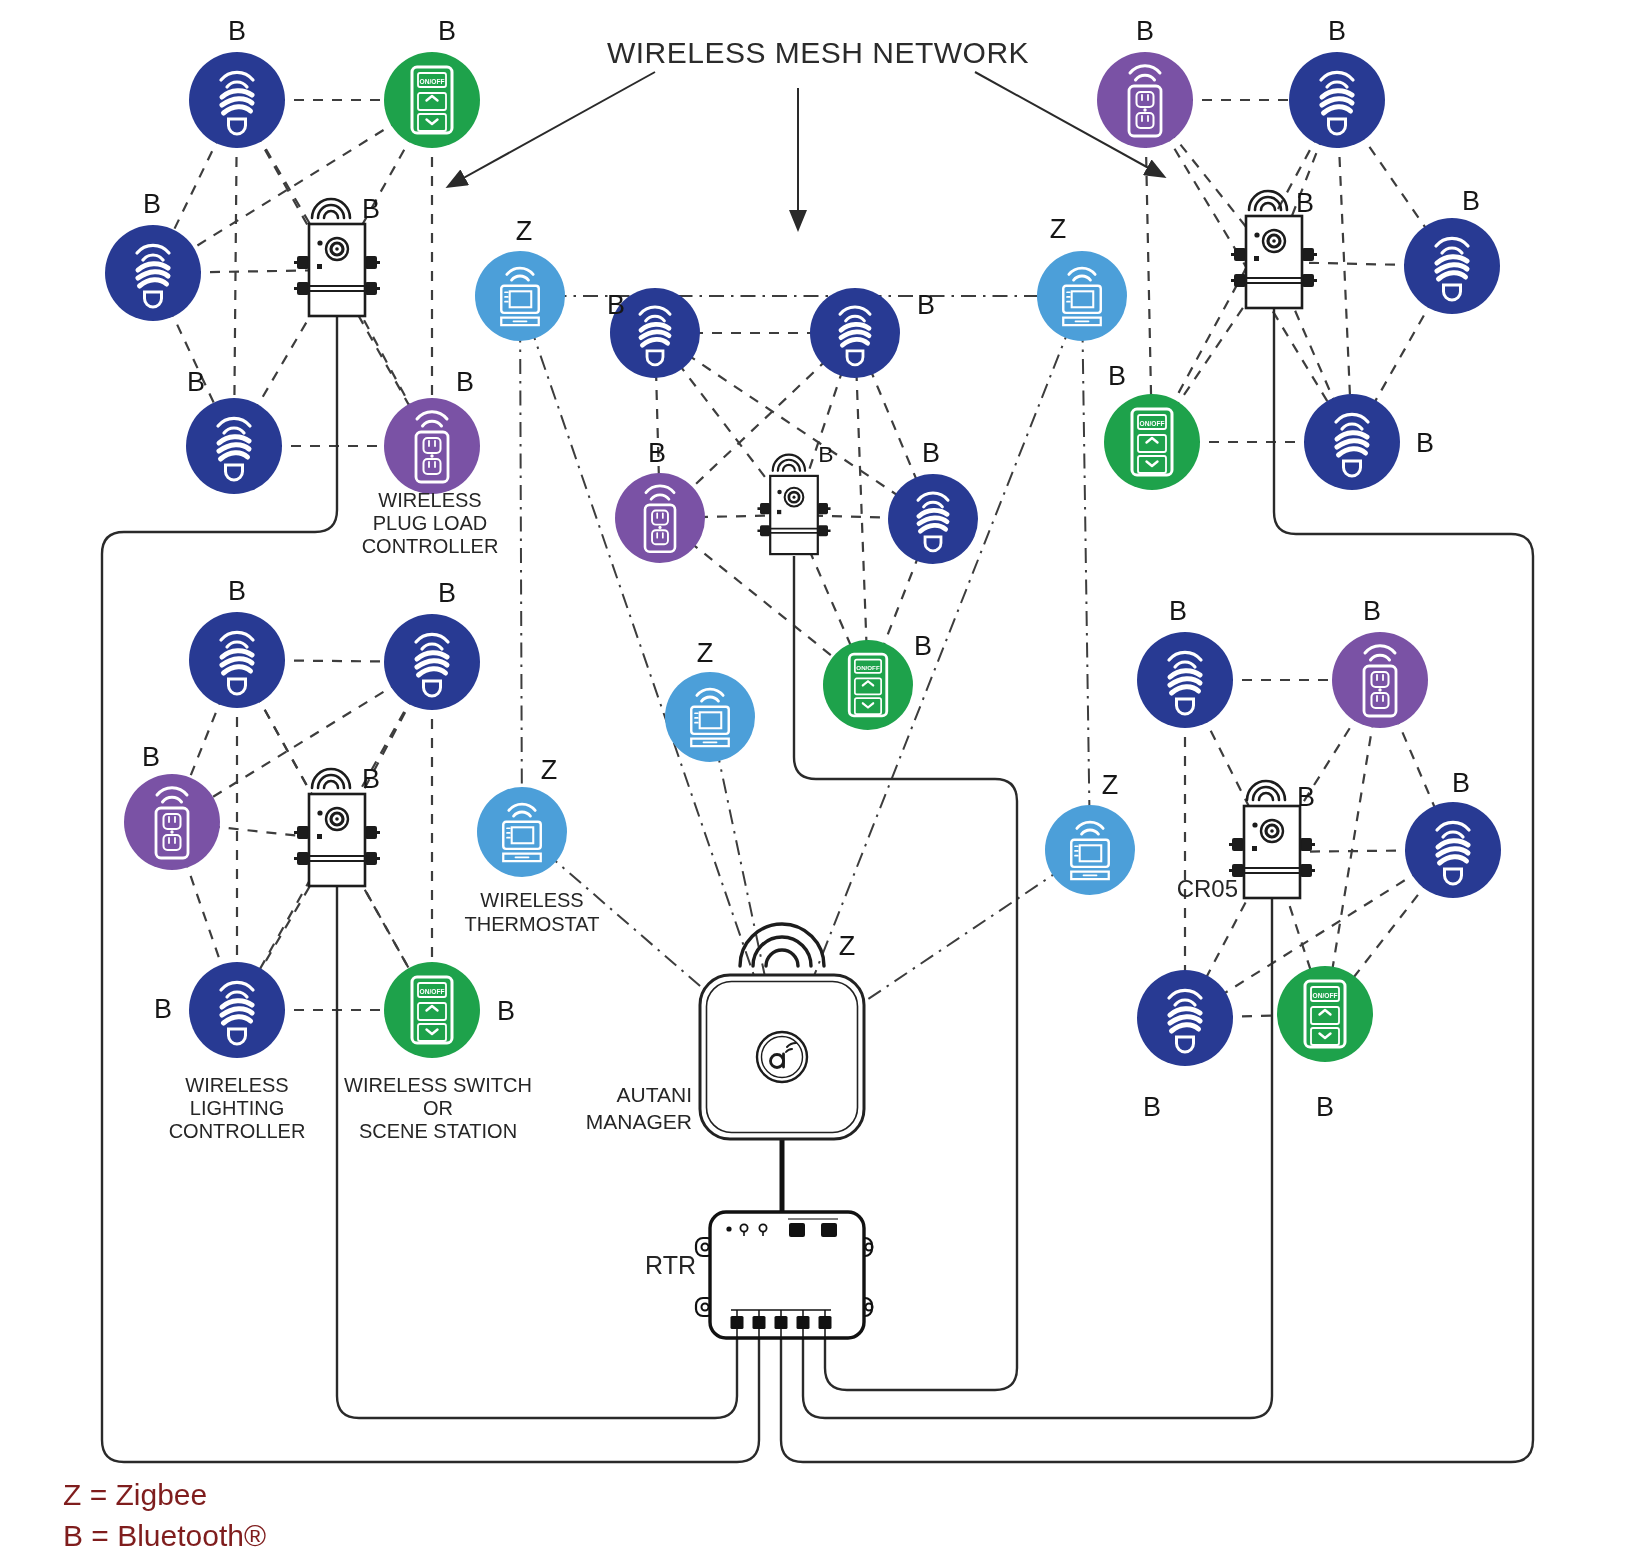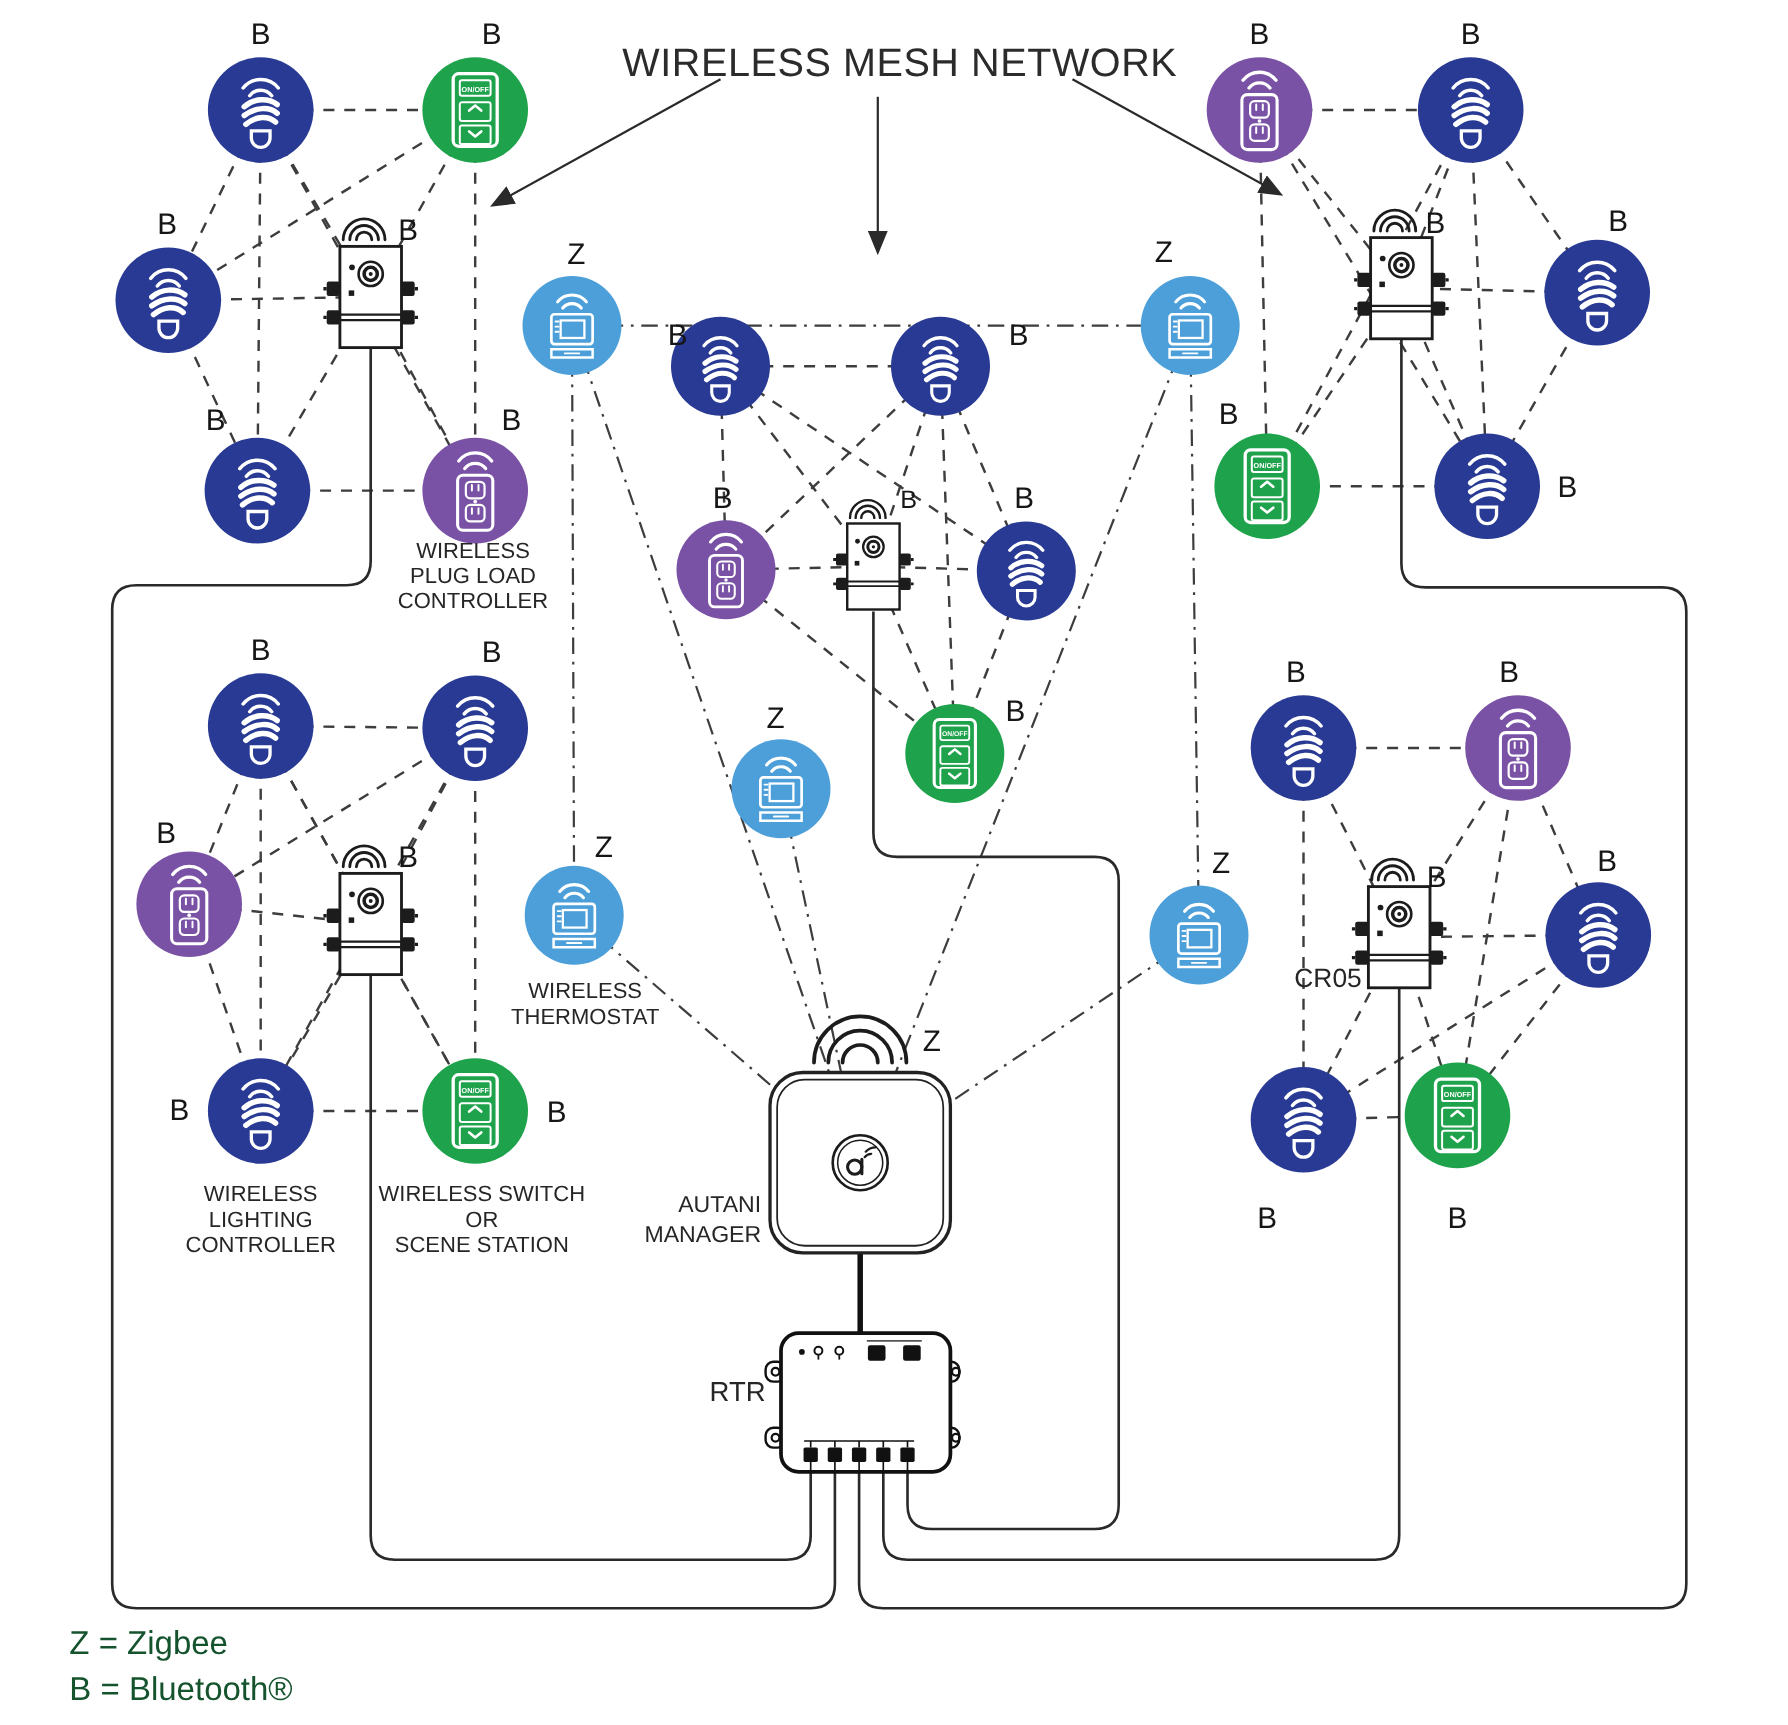--- a/index.html
+++ b/index.html
@@ -1,21 +1,21 @@
 <!DOCTYPE html>
 <html><head>
 <meta charset="utf-8">
 <style>
   html,body{margin:0;padding:0;background:#ffffff;}
   body{font-family:"Liberation Sans",sans-serif;}
   #stage{position:relative;width:1625px;height:1568px;background:#fff;overflow:hidden;}
   #net-svg{position:absolute;left:0;top:0;}
   .page-title{position:absolute;left:818px;top:36px;transform:translateX(-50%);
-    font-size:36px;color:#2b2b2b;letter-spacing:0.5px;white-space:nowrap;}
-  .legend{position:absolute;left:63px;top:1474px;font-size:30px;color:#14532d;}
+    font-size:30px;color:#2b2b2b;letter-spacing:0.5px;white-space:nowrap;}
+  .legend{position:absolute;left:63px;top:1474px;font-size:30px;color:#7f1d1d;}
   .legend div{line-height:41px;}
   
   .dash{stroke:#3d3d3d;stroke-width:2.2;stroke-dasharray:10 9;fill:none;}
   .dashdot{stroke:#3d3d3d;stroke-width:2;stroke-dasharray:15 7 2.5 7;fill:none;}
   .wire{stroke:#2a2a2a;stroke-width:2.4;fill:none;}
   .wire-thick{stroke:#111;stroke-width:5;fill:none;}
   .arrow{stroke:#2a2a2a;stroke-width:2;fill:none;}
   .badge{font-family:"Liberation Sans",sans-serif;font-size:27px;fill:#161616;}
   .lbl{font-family:"Liberation Sans",sans-serif;fill:#262626;}
   .devline{stroke:#1c1c1c;fill:none;}

